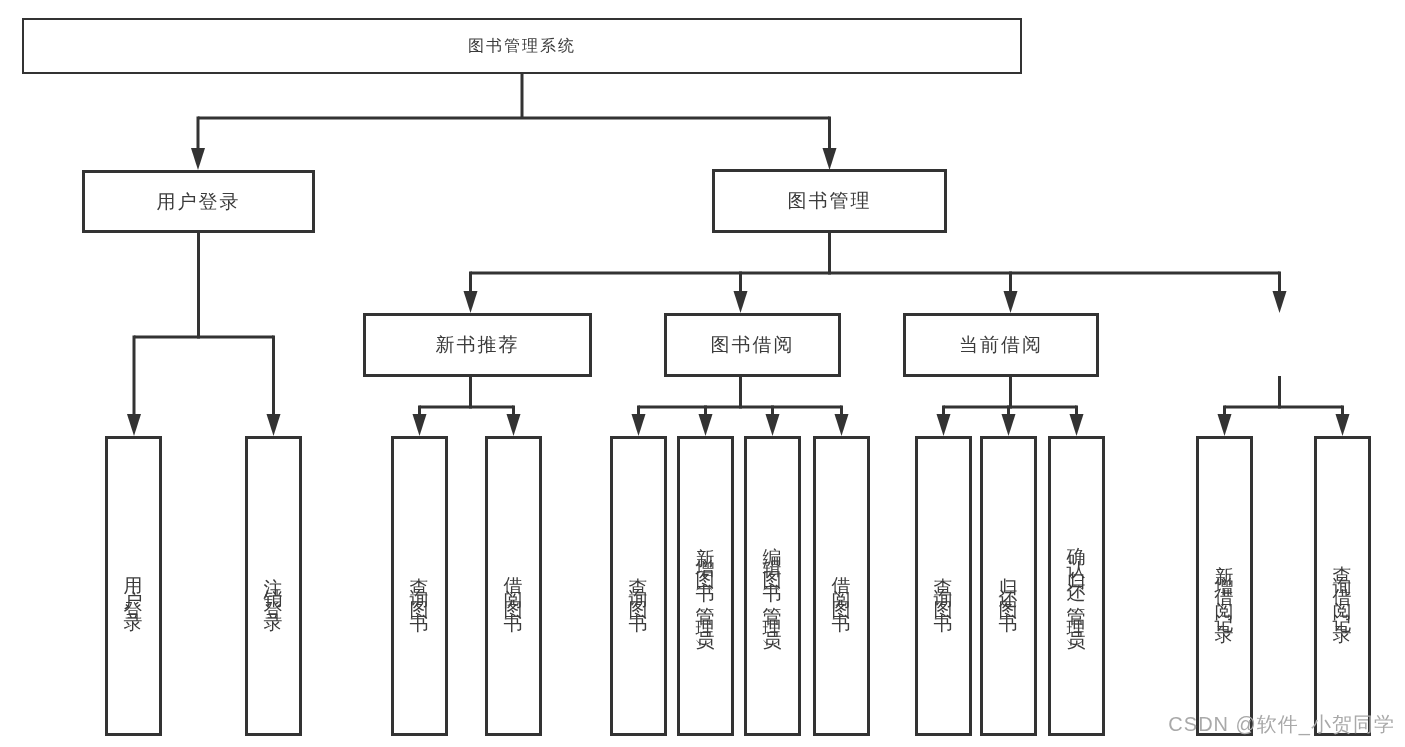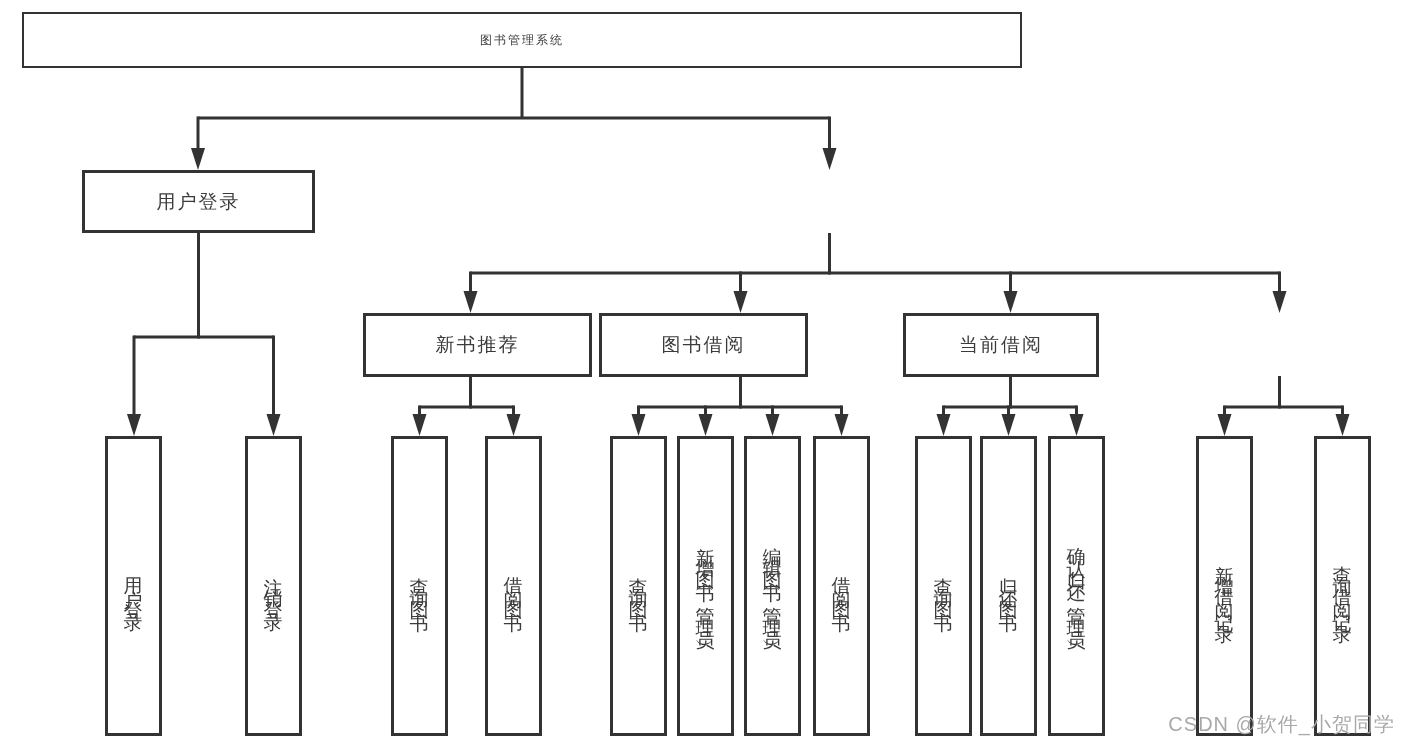--- a/index.html
+++ b/index.html
@@ -6,21 +6,21 @@
   .canvas{
     position:relative;width:1405px;height:747px;background:#ffffff;
     font-family:"Liberation Sans","DejaVu Sans",sans-serif;overflow:hidden;
   }
   svg.connectors{position:absolute;left:0;top:0;width:1405px;height:747px;z-index:1;}
   .box{
     position:absolute;background:#ffffff;border:3px solid #333333;box-sizing:border-box;
     display:flex;align-items:center;justify-content:center;
     color:#3b3b3b;font-size:19px;letter-spacing:2px;z-index:2;white-space:nowrap;
   }
-  .box.root{border-width:2px;font-size:12px;}
+  .box.root{border-width:2px;font-size:16px;margin-top:6px;}
   .box.leaf{border-width:3px;}
   .leaf .vtext{
     writing-mode:vertical-rl;text-orientation:mixed;
     letter-spacing:12px;font-size:19px;line-height:1;white-space:nowrap;
   }
   .watermark{
     position:absolute;right:10px;top:711px;z-index:3;
     color:#a9a9a9;font-size:20px;letter-spacing:1px;white-space:nowrap;margin-left:20px;
   }
 </style>
@@ -98,25 +98,28 @@
     </g>
   </svg>
 
   <div class="box root" style="left:22px;top:12px;width:1000px;height:56px">
     <span>图书管理系统</span>
   </div>
 
   <div class="box" style="left:82px;top:170px;width:233px;height:63px">
     <span>用户登录</span>
   </div>
+  <div class="box" style="left:712px;top:169px;width:235px;height:64px">
+    <span>图书管理</span>
+  </div>
 
   <div class="box" style="left:363px;top:313px;width:229px;height:64px">
     <span>新书推荐</span>
   </div>
-  <div class="box" style="left:599px;top:313px;width:209px;height:64px">
+  <div class="box" style="left:664px;top:313px;width:177px;height:64px">
     <span>图书借阅</span>
   </div>
   <div class="box" style="left:903px;top:313px;width:196px;height:64px">
     <span>当前借阅</span>
   </div>
 
   <div class="box leaf" style="left:105px;top:436px;width:57px;height:300px">
     <span class="vtext">用户登录</span>
   </div>
   <div class="box leaf" style="left:245px;top:436px;width:57px;height:300px">

